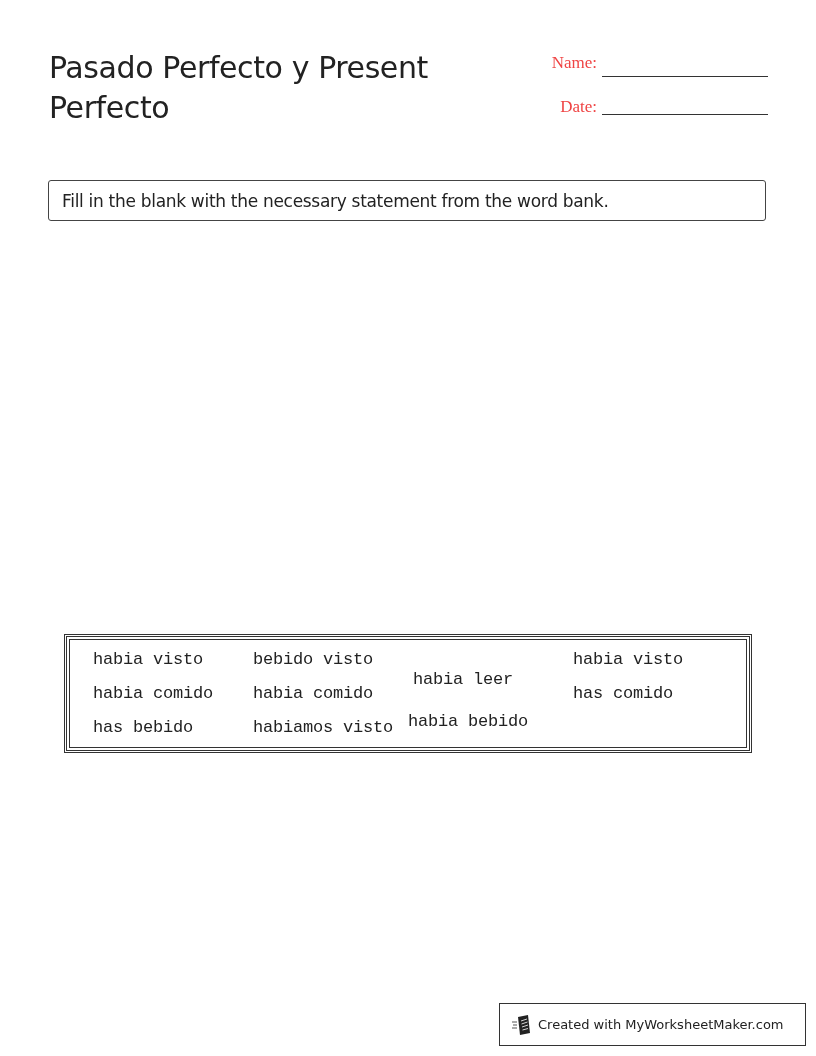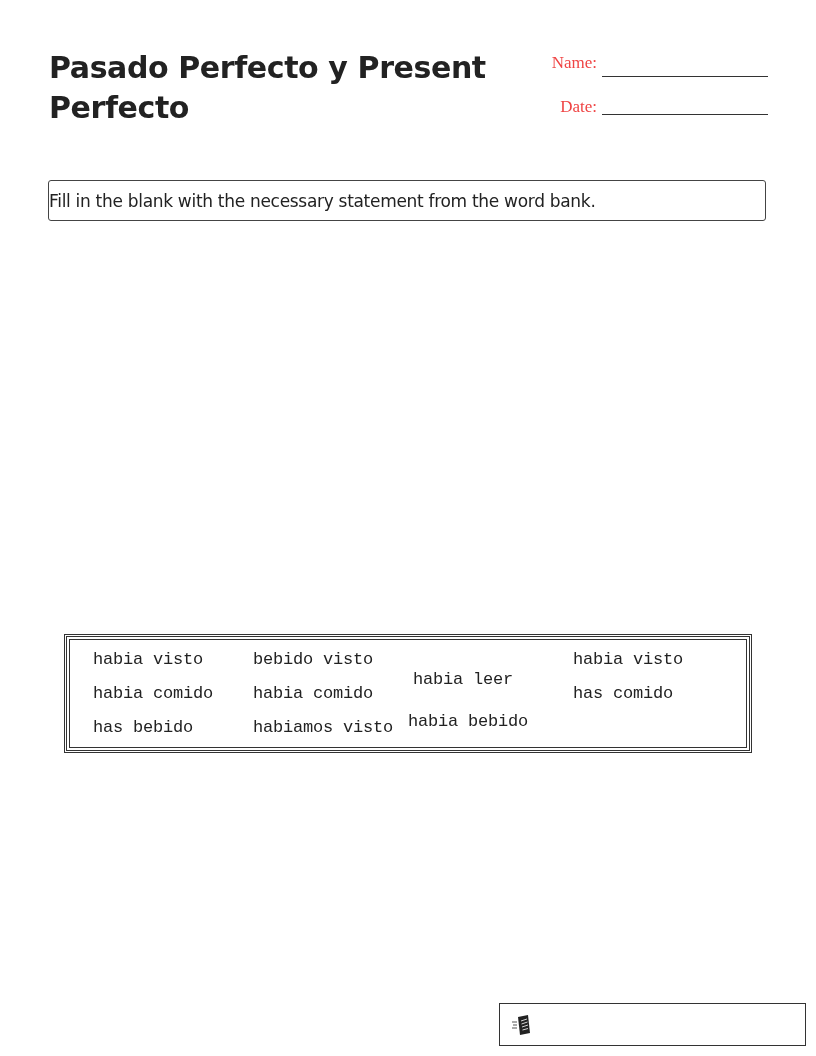--- a/index.html
+++ b/index.html
@@ -1,29 +1,29 @@
 <!DOCTYPE html>
 <html><head>
 <meta charset="utf-8">
 <style>
   html, body { margin: 0; padding: 0; background: #ffffff; }
   body { width: 816px; height: 1056px; position: relative; overflow: hidden; color: #222; }
   .title {
     position: absolute; left: 49px; top: 48px; width: 460px;
     font-family: "DejaVu Sans", sans-serif; font-size: 30px; line-height: 40px;
-    color: #222; font-weight: bold; letter-spacing: -0.4px;
+    color: #222; font-weight: normal; letter-spacing: -0.4px;
   }
   .field { position: absolute; font-family: "Liberation Serif", serif; font-size: 17px; color: #ef4444; }
   .field .lbl { position: absolute; right: 0; }
   .field-line { position: absolute; height: 0; border-bottom: 1px solid #333; }
   .instructions {
     position: absolute; left: 48px; top: 180px; width: 718px; height: 41px;
     border: 1px solid #444; border-radius: 3px; box-sizing: border-box;
     font-family: "DejaVu Sans", sans-serif; font-size: 17px; line-height: 40px;
-    color: #222; letter-spacing: -0.3px;
+    padding-left: 13px; color: #222; letter-spacing: -0.3px;
   }
   .wordbank {
     position: absolute; left: 64px; top: 634px; width: 688px; height: 119px;
     border: 3px double #333; box-sizing: border-box; outline: 1px solid #333; outline-offset: -6px;
   }
   .wb-item {
     position: absolute; font-family: Liberation Mono, monospace; font-size: 17px; color: #222;
     line-height: 22px; white-space: nowrap; letter-spacing: -0.2px;
   }
   .footer {
@@ -66,13 +66,14 @@
 <div class="footer">
   <span class="icon">
     <svg width="20" height="22" viewBox="0 0 20 22">
       <line x1="0" y1="8" x2="5" y2="8" stroke="#555" stroke-width="1"></line>
       <line x1="1" y1="11" x2="5" y2="11" stroke="#555" stroke-width="1"></line>
       <line x1="0" y1="14" x2="5" y2="14" stroke="#555" stroke-width="1"></line>
       <path d="M6 3 L16 1 L18 19 L8 21 Z" fill="#222"></path>
       <path d="M9 7 L15 5 M9.5 10 L15.5 8 M10 13 L16 11 M10.5 16 L16 14.5" stroke="#fff" stroke-width="0.8"></path>
     </svg>
   </span>
+  <span>Created with MyWorksheetMaker.com</span>
 </div>
 
 </body></html>

